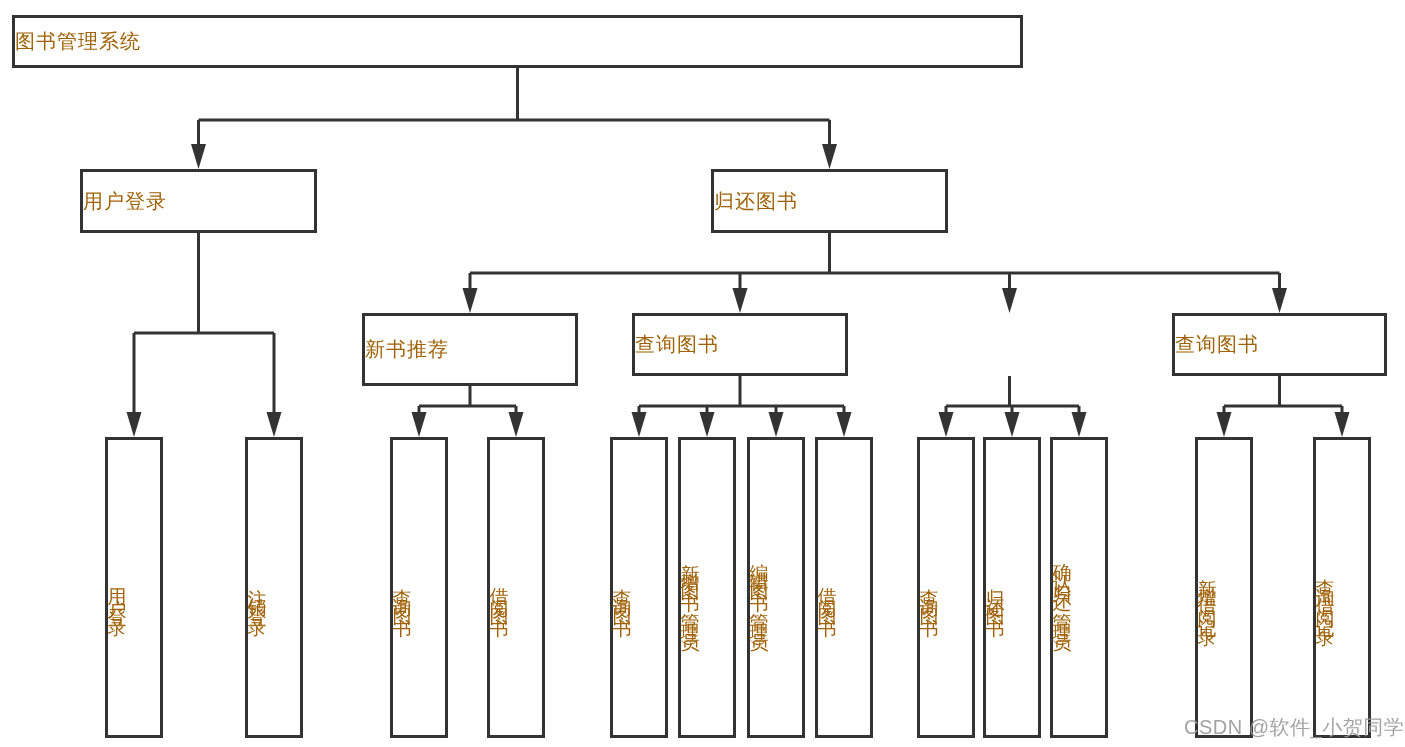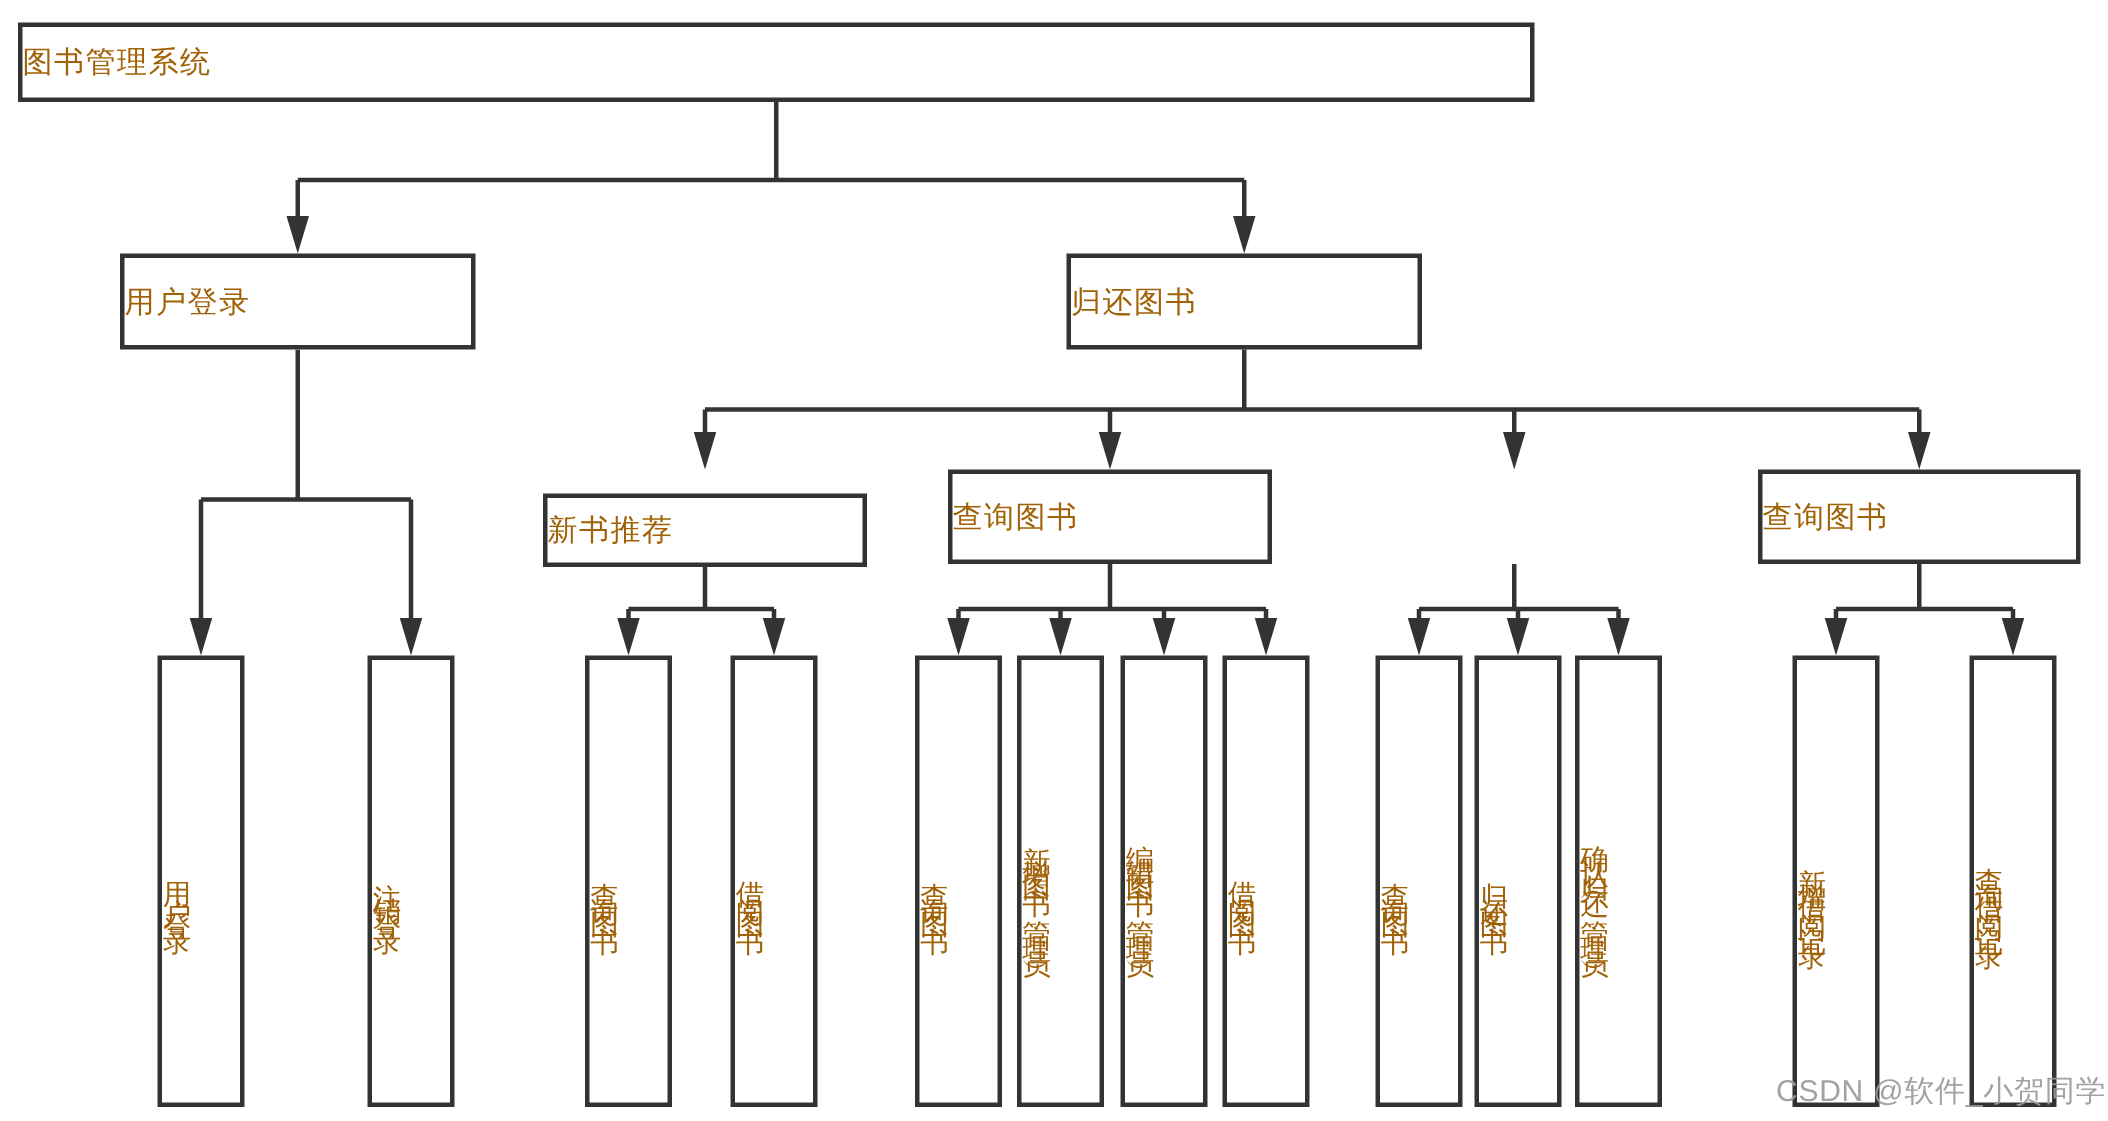--- a/index.html
+++ b/index.html
@@ -100,21 +100,21 @@
     <span>图书管理系统</span>
   </div>
 
   <div class="box h" style="left:80px;top:169px;width:237px;height:64px">
     <span>用户登录</span>
   </div>
   <div class="box h" style="left:711px;top:169px;width:237px;height:64px">
     <span>归还图书</span>
   </div>
 
-  <div class="box h" style="left:362px;top:329px;width:216px;height:49px">
+  <div class="box h" style="left:362px;top:313px;width:216px;height:73px">
     <span>新书推荐</span>
   </div>
   <div class="box h" style="left:632px;top:313px;width:216px;height:63px">
     <span>查询图书</span>
   </div>
   <div class="box h" style="left:1172px;top:313px;width:215px;height:63px">
     <span>查询图书</span>
   </div>
 
   <div class="box v" style="left:105px;top:437px;width:58px;height:301px">

